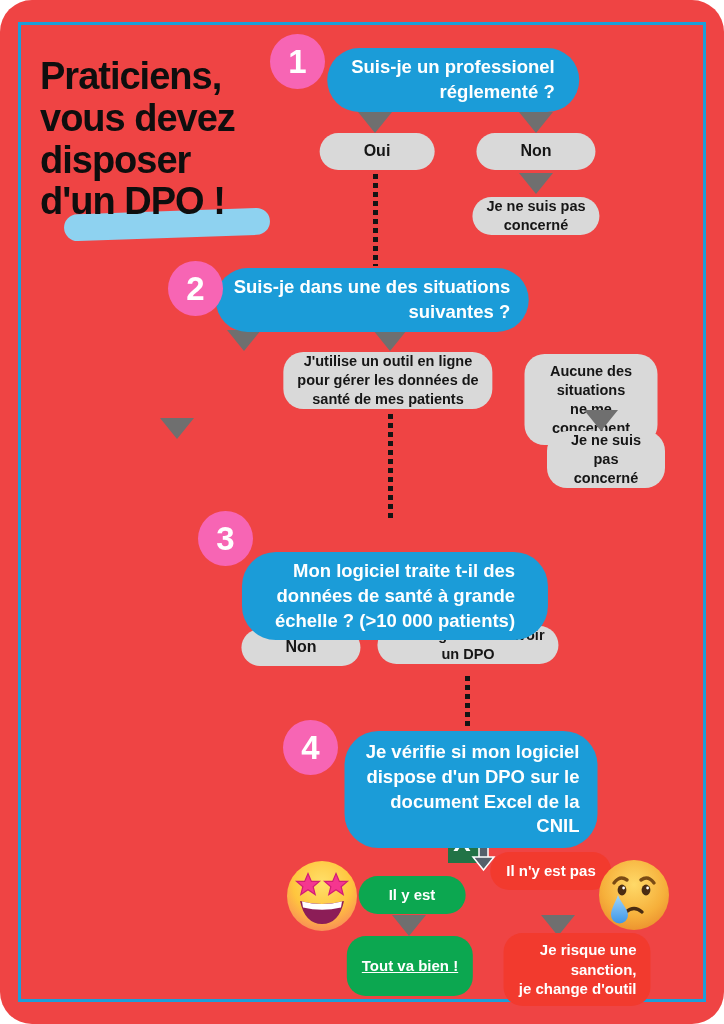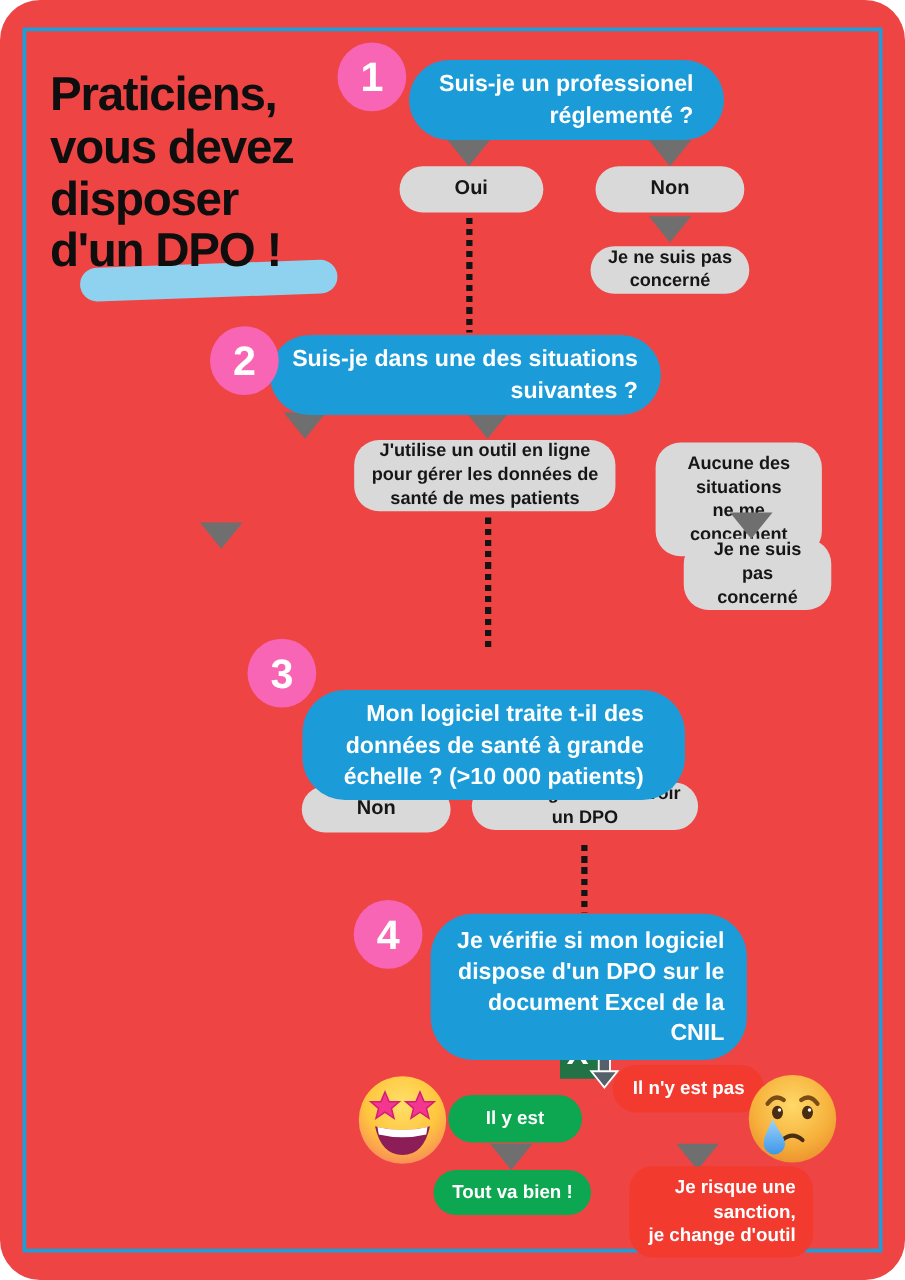--- a/index.html
+++ b/index.html
@@ -119,21 +119,21 @@
       <g fill="#f5368f" stroke="#d11d75" stroke-width="1">
         <polygon transform="translate(23,26) scale(1.2)" points="0,-9.5 2.8,-3 9.5,-3 4.3,1.4 6,8 0,4 -6,8 -4.3,1.4 -9.5,-3 -2.8,-3"></polygon>
         <polygon transform="translate(51,26) scale(1.2)" points="0,-9.5 2.8,-3 9.5,-3 4.3,1.4 6,8 0,4 -6,8 -4.3,1.4 -9.5,-3 -2.8,-3"></polygon>
       </g>
       <path d="M15 42 Q37 48 59 42 Q54 65 37 65 Q20 65 15 42 Z" fill="#8c1d57"></path>
       <path d="M17 42.5 Q37 47.5 57 42.5 L56 48.5 Q37 53 18 48.5 Z" fill="#ffffff"></path>
     </svg>
   </div>
   <div class="gpill" style="left:412px;top:876px;padding:9px 30px;">Il y est</div>
   <div class="arr" style="left:392px;top:915px;"></div>
-  <div class="gpill" style="left:410px;top:936px;padding:8px 15px;">Tout va bien !</div>
+  <div class="gpill" style="left:410px;top:936px;padding:20px 15px;text-decoration:underline;">Tout va bien !</div>
 
   <div class="rpill" style="left:551px;top:852px;padding:9px 16px;">Il n'y est pas</div>
   <div style="position:absolute;left:595px;top:856px;">
     <svg width="78" height="78" viewBox="0 0 78 78">
       <defs>
         <radialGradient id="sg" cx="50%" cy="35%" r="75%">
           <stop offset="0%" stop-color="#ffd968"></stop>
             <stop offset="60%" stop-color="#f6b03b"></stop>
             <stop offset="100%" stop-color="#e8862a"></stop>
         </radialGradient>

